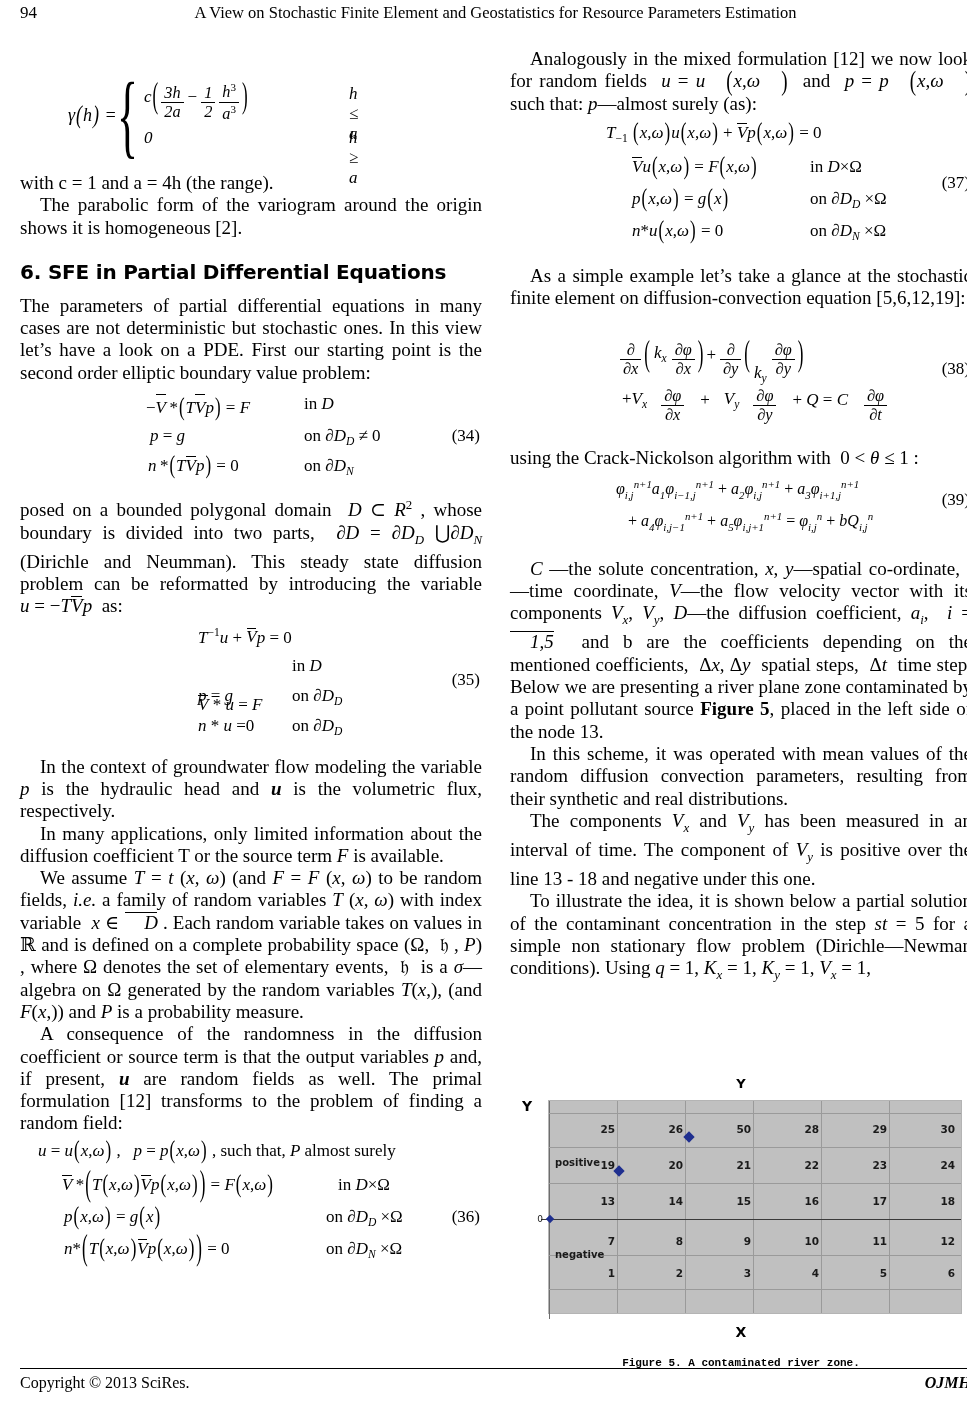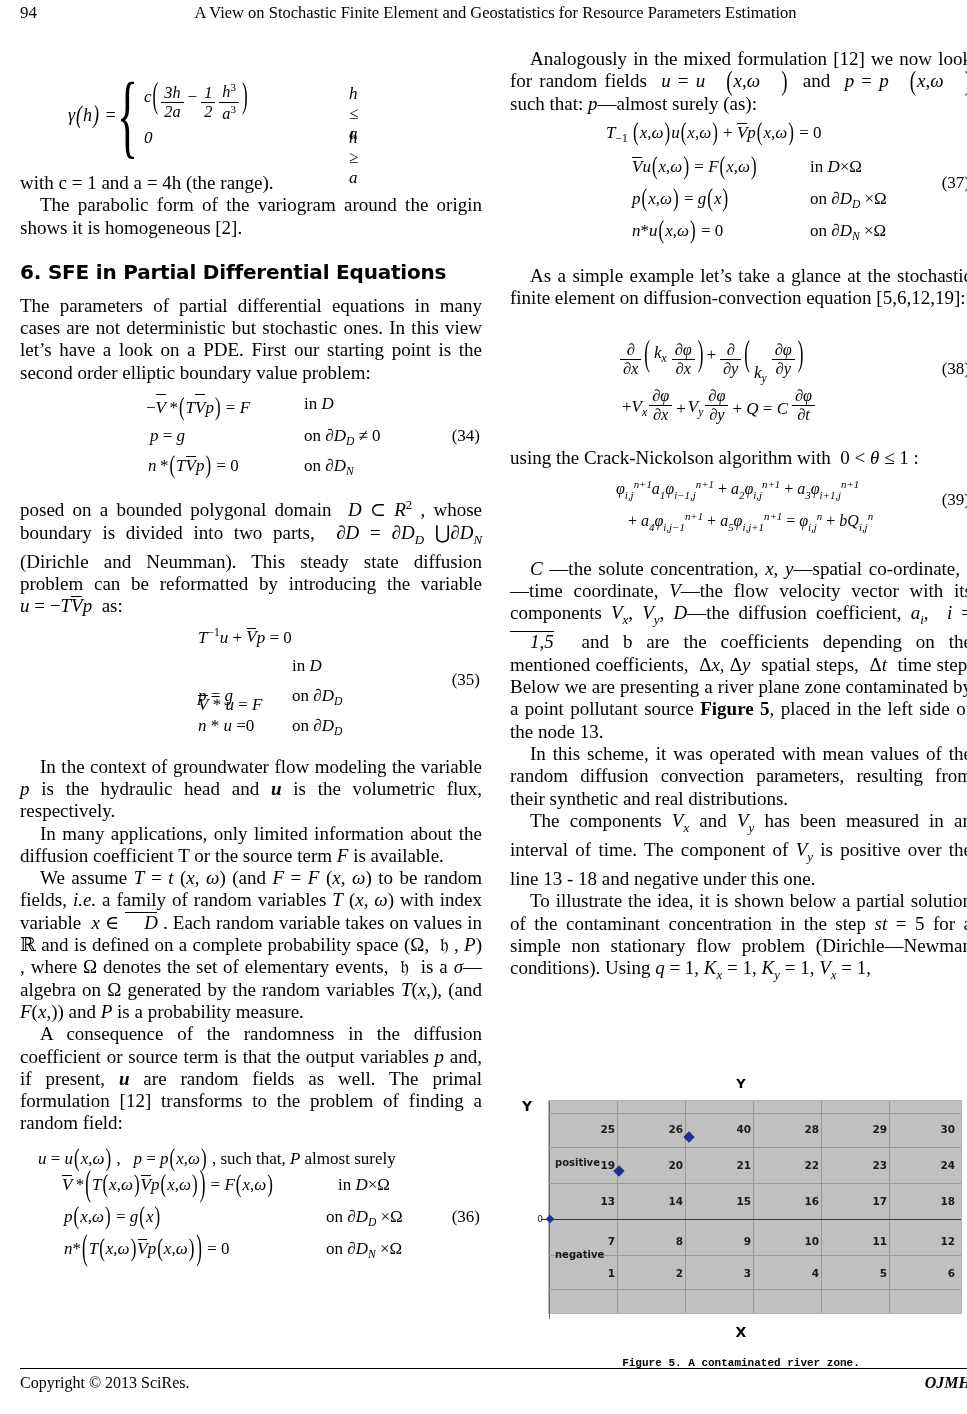--- a/index.html
+++ b/index.html
@@ -411,21 +411,21 @@
       values in ℝ and is defined on a complete probability
       space (Ω, &nbsp;𝔥 , <i class="v">P</i>) , where Ω denotes the set of elementary
       events, &nbsp;𝔥 &nbsp;is a <i>σ</i>—algebra on Ω generated by the random variables <i class="v">T</i>(<i class="v">x</i>,), (and <i class="v">F</i>(<i class="v">x</i>,)) and <i class="v">P</i> is a probability measure.
     </p>
     <p class="body">
       A consequence of the randomness in the diffusion coefficient or source term is that the output variables <i class="v">p</i> and,
       if present, <b><i>u</i></b> are random fields as well. The primal formulation [12] transforms to the problem of finding a random field:
     </p>
 
     <div class="eqblock" style="height:130px;">
-      <div style="position:absolute; left:18px; top:0px;margin-top:8px;">
+      <div style="position:absolute; left:18px; top:0px;">
         <i class="v">u</i> = <i class="v">u</i><span class="medparen">(</span><i class="v">x</i>,<i>ω</i><span class="medparen">)</span> ,&nbsp;&nbsp;
         <i class="v">p</i> = <i class="v">p</i><span class="medparen">(</span><i class="v">x</i>,<i>ω</i><span class="medparen">)</span> , such that, <i class="v">P</i> almost surely
       </div>
       <div style="position:absolute; left:42px; top:34px;">
         <span class="bar">V</span> *<span class="bigparen">(</span><i class="v">T</i><span class="medparen">(</span><i class="v">x</i>,<i>ω</i><span class="medparen">)</span><span class="bar">V</span><i class="v">p</i><span class="medparen">(</span><i class="v">x</i>,<i>ω</i><span class="medparen">)</span><span class="bigparen">)</span> = <i class="v">F</i><span class="medparen">(</span><i class="v">x</i>,<i>ω</i><span class="medparen">)</span>
       </div>
       <div style="position:absolute; left:318px; top:34px;">
         <span class="up">in</span> <i class="v">D</i>×Ω
       </div>
       <div style="position:absolute; left:44px; top:66px;">
@@ -498,21 +498,21 @@
             <span class="den">∂<i class="v">y</i></span>
           </span>
         <span class="bigparen">(</span>
         <span style="padding:0 3px;margin-top:40px;"><i class="v">k</i><sub>y</sub></span>
         <span class="frac">
             <span class="num">∂<i>φ</i></span>
             <span class="den">∂<i class="v">y</i></span>
           </span>
         <span class="bigparen">)</span>
       </div>
-      <div style="position:absolute; left:112px; top:66px; display:flex; align-items:flex-end;">
+      <div style="position:absolute; left:112px; top:66px; display:flex; align-items:center;gap:12px;">
         <span>+<i class="v">V</i><sub>x</sub></span>
         <span class="frac">
             <span class="num">∂<i>φ</i></span>
             <span class="den">∂<i class="v">x</i></span>
           </span>
         <span style="padding:0 2px;">+</span>
         <span><i class="v">V</i><sub>y</sub></span>
         <span class="frac">
             <span class="num">∂<i>φ</i></span>
             <span class="den">∂<i class="v">y</i></span>
@@ -591,21 +591,21 @@
         <div class="gl-h" style="top:154px;"></div>
         <div class="gl-h" style="top:188px;"></div>
 
         <div class="zero-lbl" style="left:-6px; top:118px;">0</div>
 
         <div class="flowlbl" style="left:6px; top:56px;">positive</div>
         <div class="flowlbl" style="left:6px; top:126px;margin-top:22px;">negative</div>
 
         <div class="node" style="left:66px;  top:28px;">25</div>
         <div class="node" style="left:134px; top:28px;">26</div>
-        <div class="node" style="left:202px; top:28px;">40</div>
+        <div class="node" style="left:202px; top:28px;">50</div>
         <div class="node" style="left:270px; top:28px;">28</div>
         <div class="node" style="left:338px; top:28px;">29</div>
         <div class="node" style="left:406px; top:28px;">30</div>
 
         <div class="node" style="left:66px;  top:64px;">19</div>
         <div class="node" style="left:134px; top:64px;">20</div>
         <div class="node" style="left:202px; top:64px;">21</div>
         <div class="node" style="left:270px; top:64px;">22</div>
         <div class="node" style="left:338px; top:64px;">23</div>
         <div class="node" style="left:406px; top:64px;">24</div>

